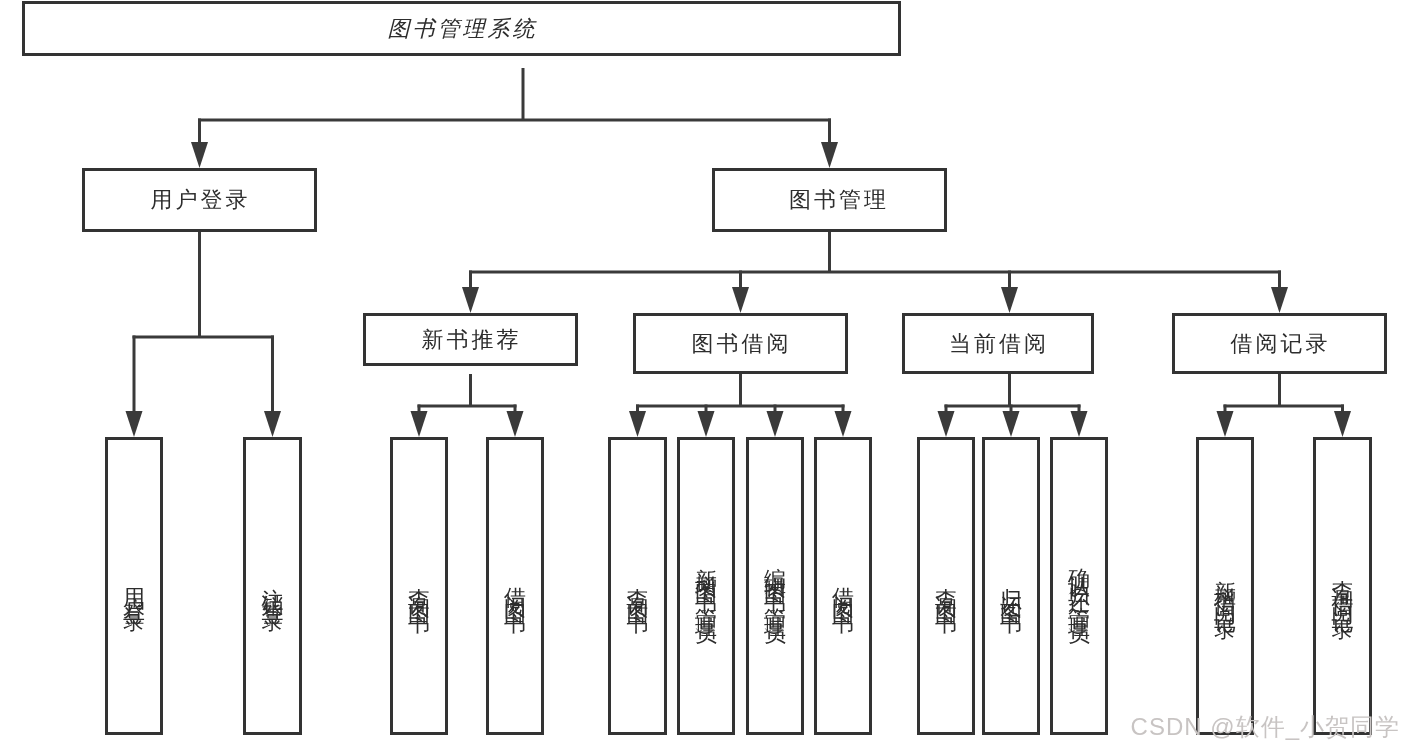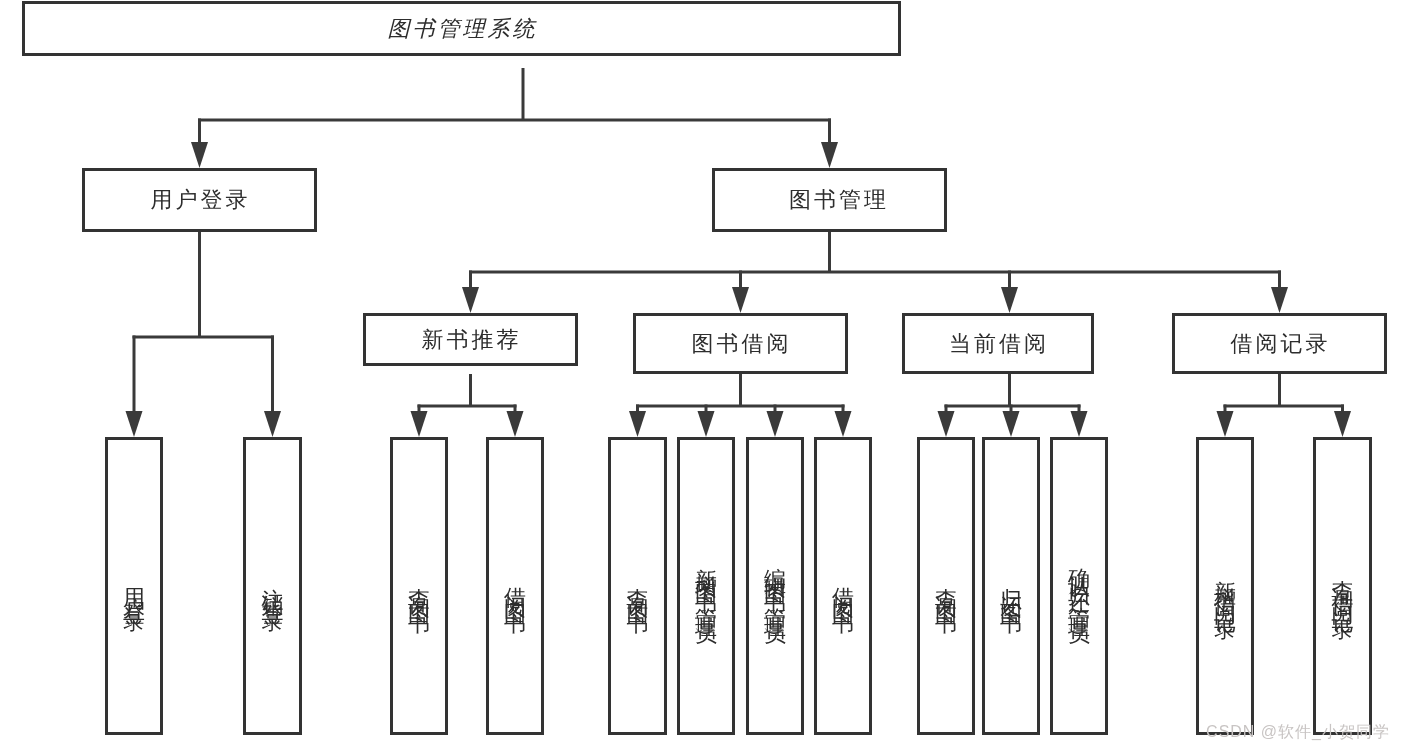--- a/index.html
+++ b/index.html
@@ -40,23 +40,23 @@
   }
   .node.vertical .node-label {
     writing-mode: vertical-rl;
     text-orientation: mixed;
     font-size: 22px;
     line-height: 1;
     letter-spacing: 8px;
   }
   #watermark {
     position: absolute;
-    right: 15px;
+    right: 5px;
     bottom: 4px;
-    font-size: 16px;
+    font-size: 24px;
     letter-spacing: 1px;
     color: var(--watermark-color, #c8c4c3);
     z-index: 3;
     white-space: nowrap;
   }
 </style>
 </head>
 <body>
 
 <div id="diagram">

